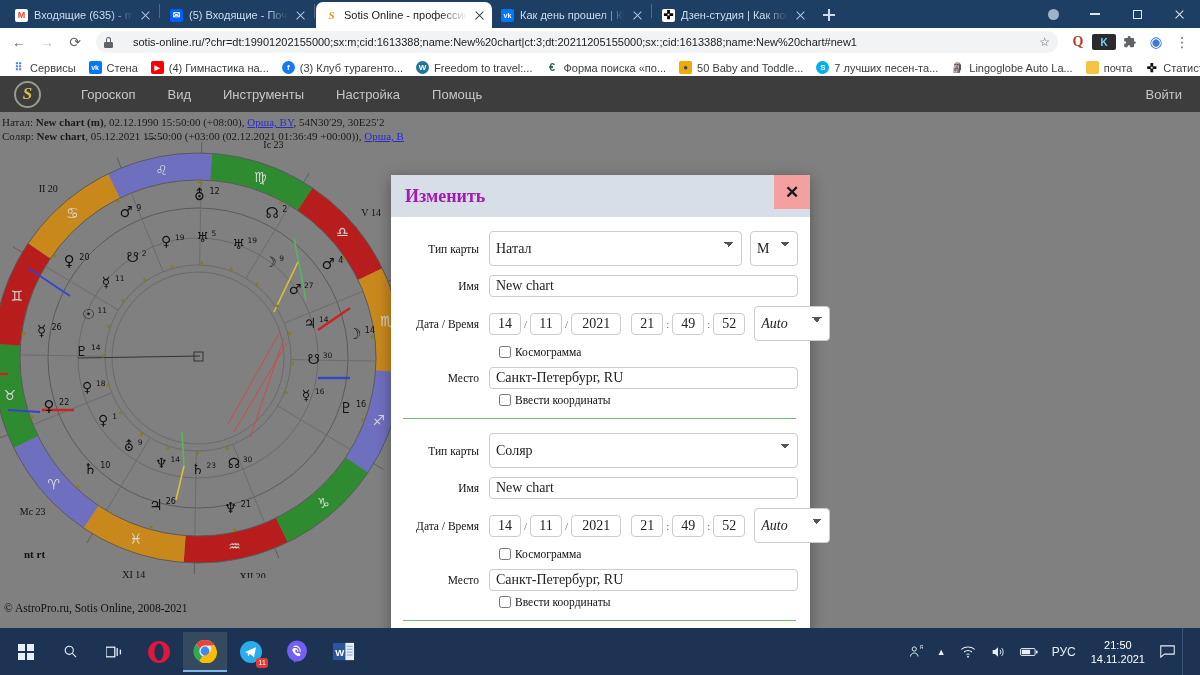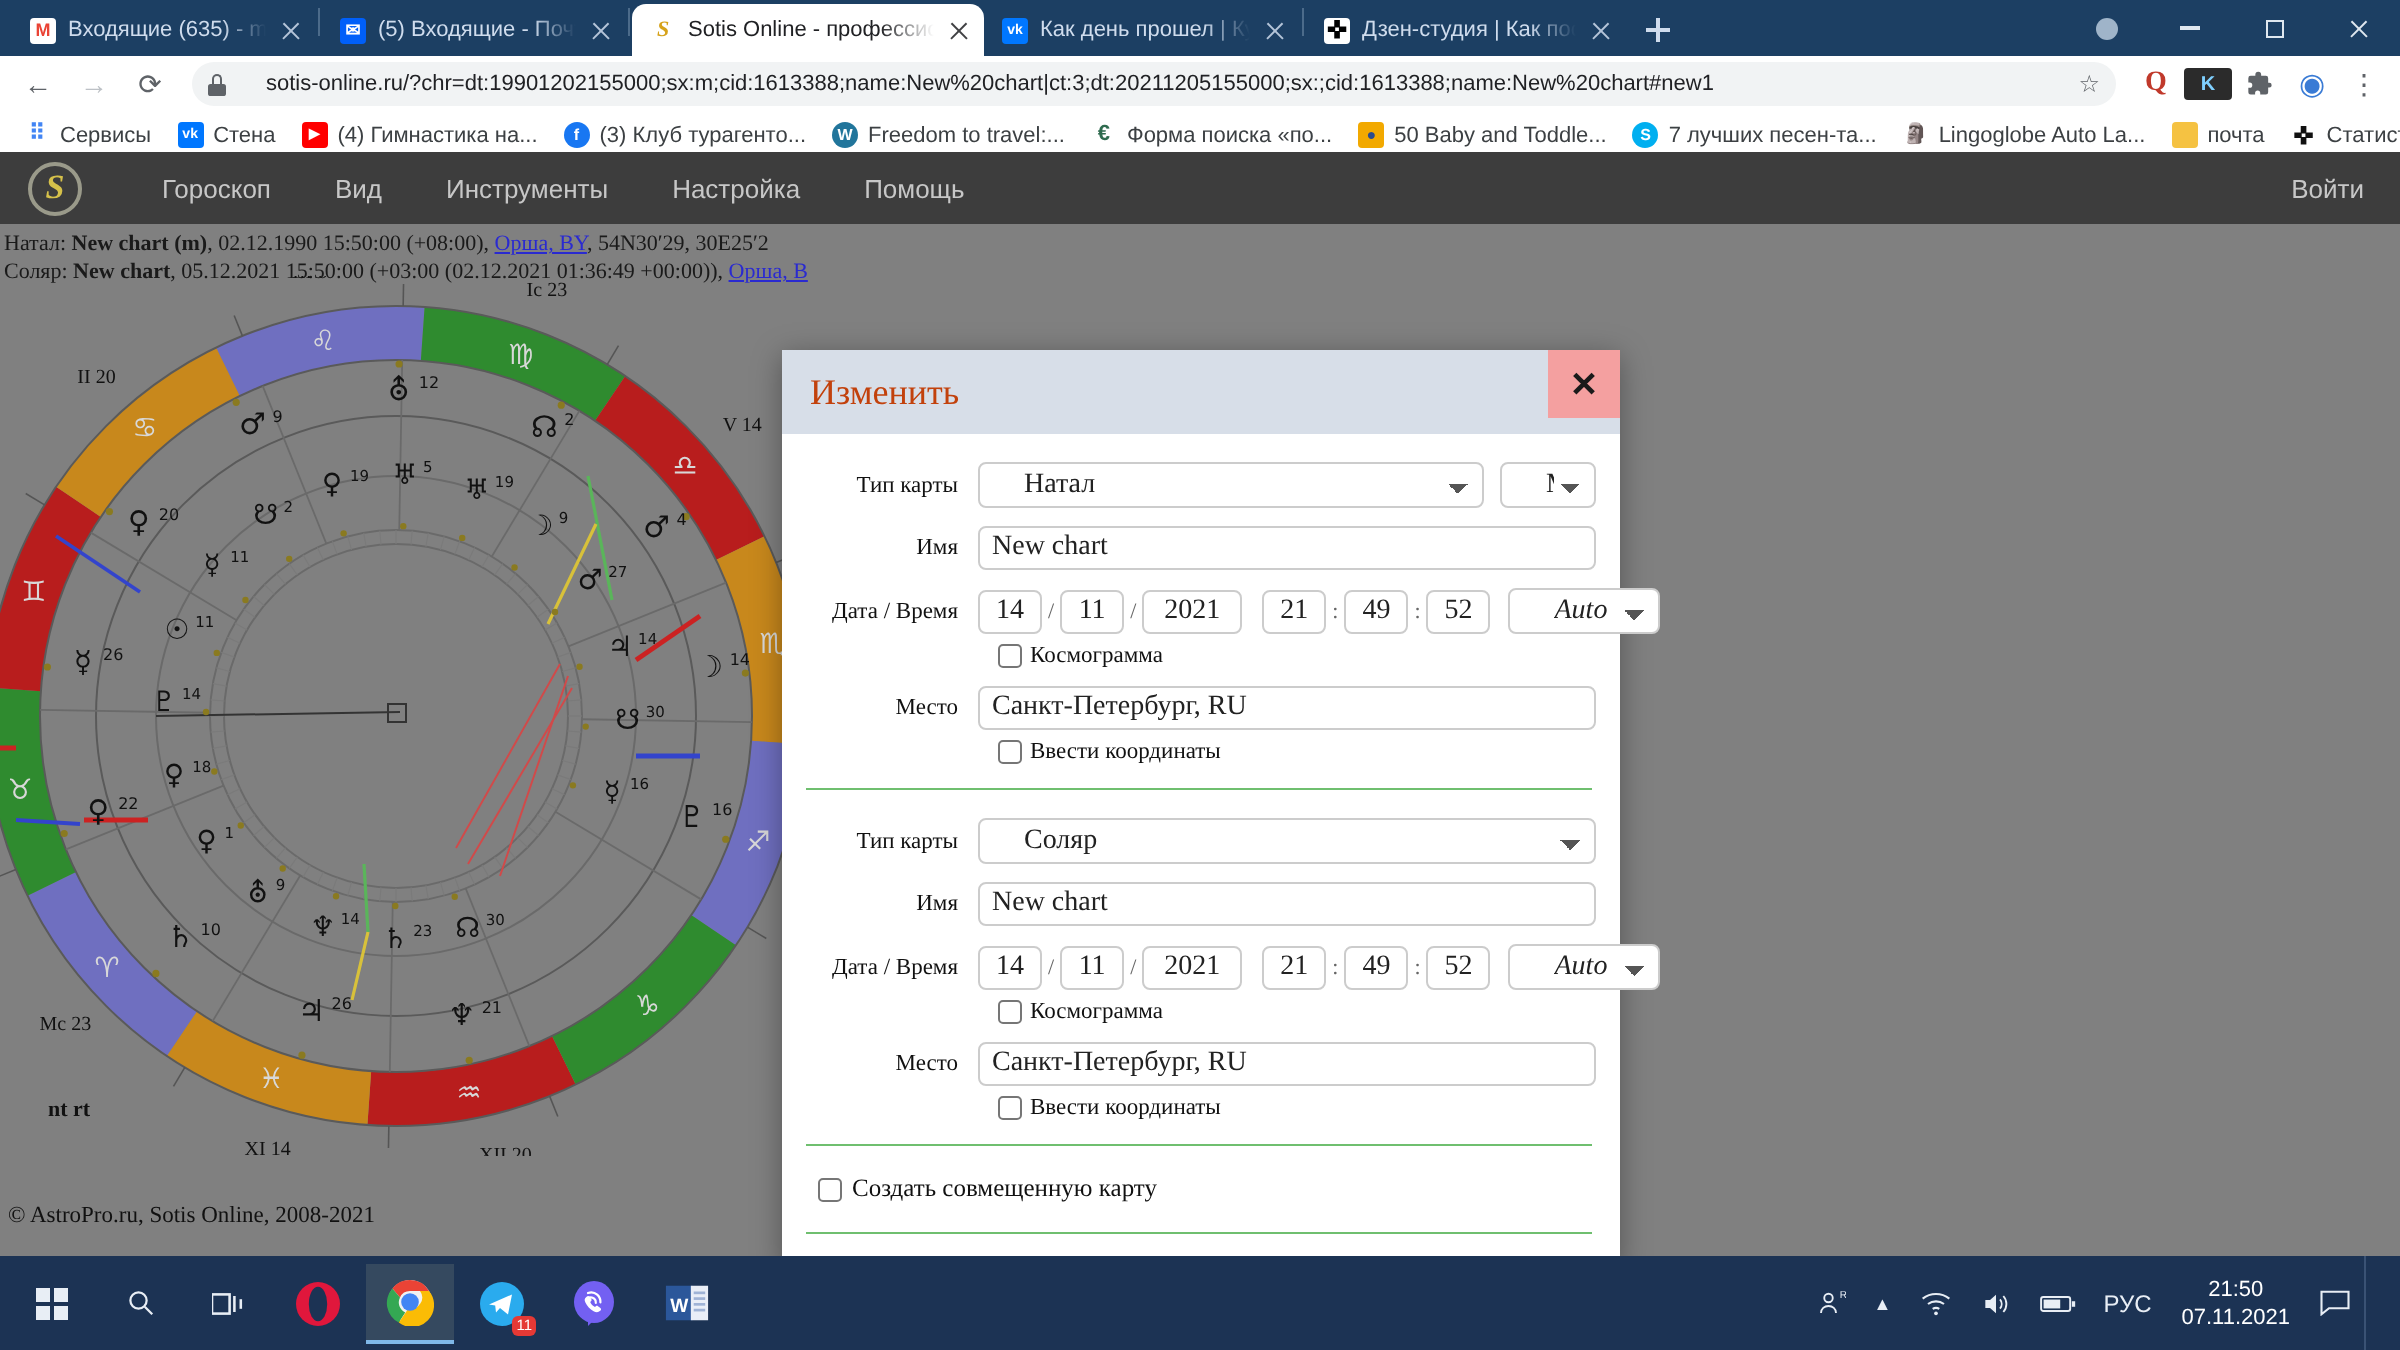--- a/index.html
+++ b/index.html
@@ -108,37 +108,37 @@
 
   .footer-note { position:absolute; left:4px; bottom:14px; font-size:11.5px; color:#111;
                  font-family:"Liberation Serif", serif; }
 
   
   #modal { position:absolute; left:391px; top:99px; width:419px; background:#fff;
            box-shadow:0 3px 14px rgba(0,0,0,.35);
            font-family:"Liberation Serif", serif; }
   .modal-title-bar { height:42px; background:#d7dee8; display:flex; align-items:center;
                      padding:0 0 0 14px; position:relative; }
-  .modal-title { font-size:18px; font-weight:normal; color:#c2410c; }
+  .modal-title { font-size:18px; font-weight:bold; color:#a21caf; }
   .modal-close { position:absolute; right:0; top:0; width:36px; height:34px;
                  background:#f4a0a0; color:#1a1a1a; font-size:17px; font-weight:bold;
                  display:flex; align-items:center; justify-content:center; }
   .modal-body { padding:14px 12px 6px 10px; }
 
   .frow { display:flex; align-items:center; margin-bottom:9px; }
   .flabel { width:88px; text-align:right; padding-right:10px; font-size:11.5px;
             color:#111; flex:0 0 88px; }
   .fctl { flex:1 1 auto; display:flex; align-items:center; gap:0; min-width:0; }
 
   .inp { border:1px solid #ccc; border-radius:4px; height:22px; padding:0 6px;
          font-family:"Liberation Serif", serif; font-size:14px; color:#222;
          background:#fff; outline:none; }
   .inp.full { width:100%; }
   .sel { -webkit-appearance:none; appearance:none; border:1px solid #ccc;
-         border-radius:4px; height:23px; padding:0 20px 0 22px; background:#fff;
+         border-radius:4px; height:35px; padding:0 20px 0 6px; background:#fff;
          font-family:"Liberation Serif", serif; font-size:14px; color:#222;
          background-image:linear-gradient(45deg,transparent 50%,#555 50%),
                           linear-gradient(135deg,#555 50%,transparent 50%);
          background-position:calc(100% - 12px) 10px, calc(100% - 7.5px) 10px;
          background-size:5px 5px, 5px 5px; background-repeat:no-repeat; outline:none; }
   .sel.grow { flex:1 1 auto; min-width:0; }
   .sel.sm { width:48px; flex:0 0 48px; margin-left:8px; }
   .sel.auto { width:76px; flex:0 0 76px; margin-left:9px;font-style:italic; }
 
   .dpart { width:32px; text-align:center; padding:0 2px; }
@@ -886,21 +886,21 @@
     <div class="tray-i">
       <svg width="18" height="12" viewBox="0 0 26 14" aria-hidden="true">
         <rect x="0.8" y="2" width="21" height="10" rx="1.6" fill="none" stroke="#e8eef5" stroke-width="1.4"></rect>
         <rect x="2.6" y="3.8" width="12" height="6.4" fill="#e8eef5"></rect>
         <rect x="23" y="5" width="2.4" height="4" fill="#e8eef5"></rect>
       </svg>
     </div>
     <div class="tray-i">РУС</div>
     <div class="tray-clock">
       <div>21:50</div>
-      <div>07.11.2021</div>
+      <div>14.11.2021</div>
     </div>
     <div class="tray-i">
       <svg width="15" height="13" viewBox="0 0 20 17" aria-hidden="true">
         <path d="M1 1h18v11H6l-5 4z" fill="none" stroke="#e8eef5" stroke-width="1.4"></path>
       </svg>
     </div>
     <div class="tray-edge"></div>
   </div>
 </div>
 

